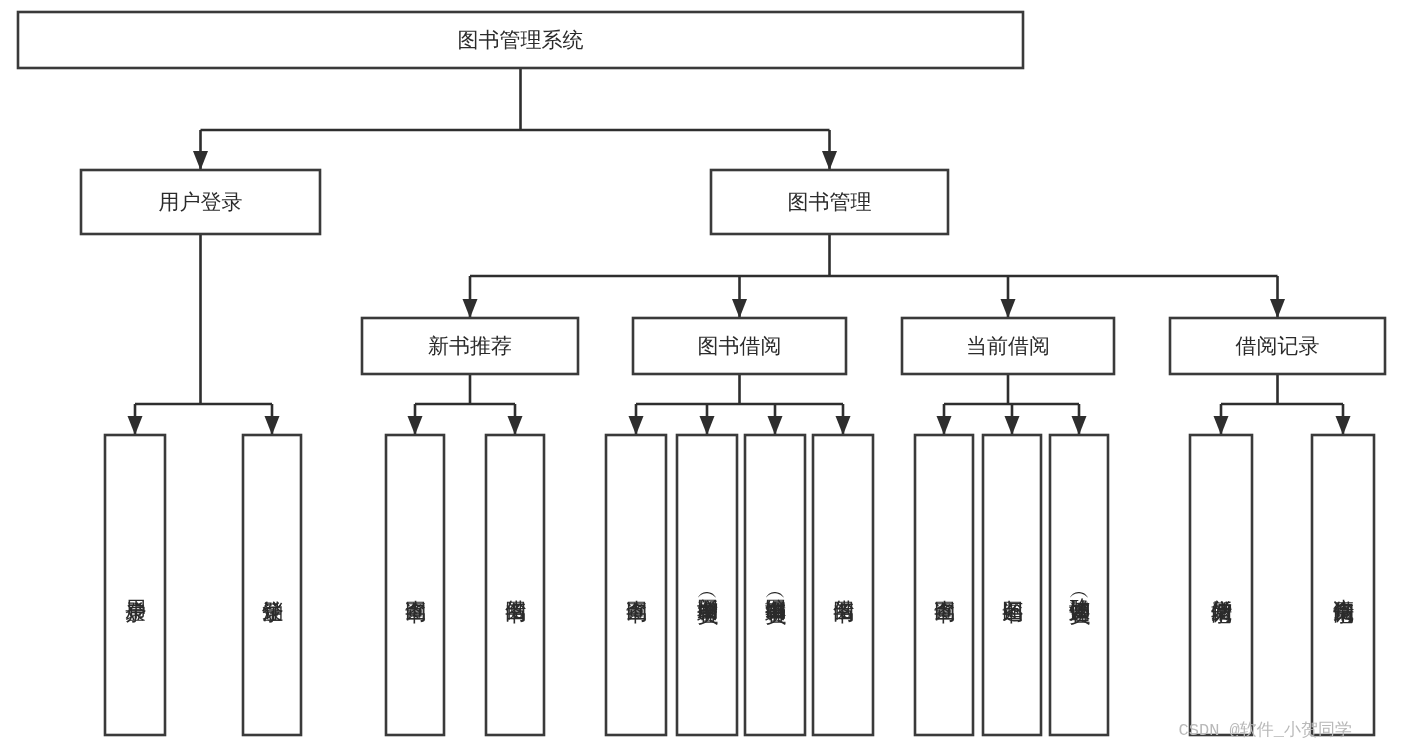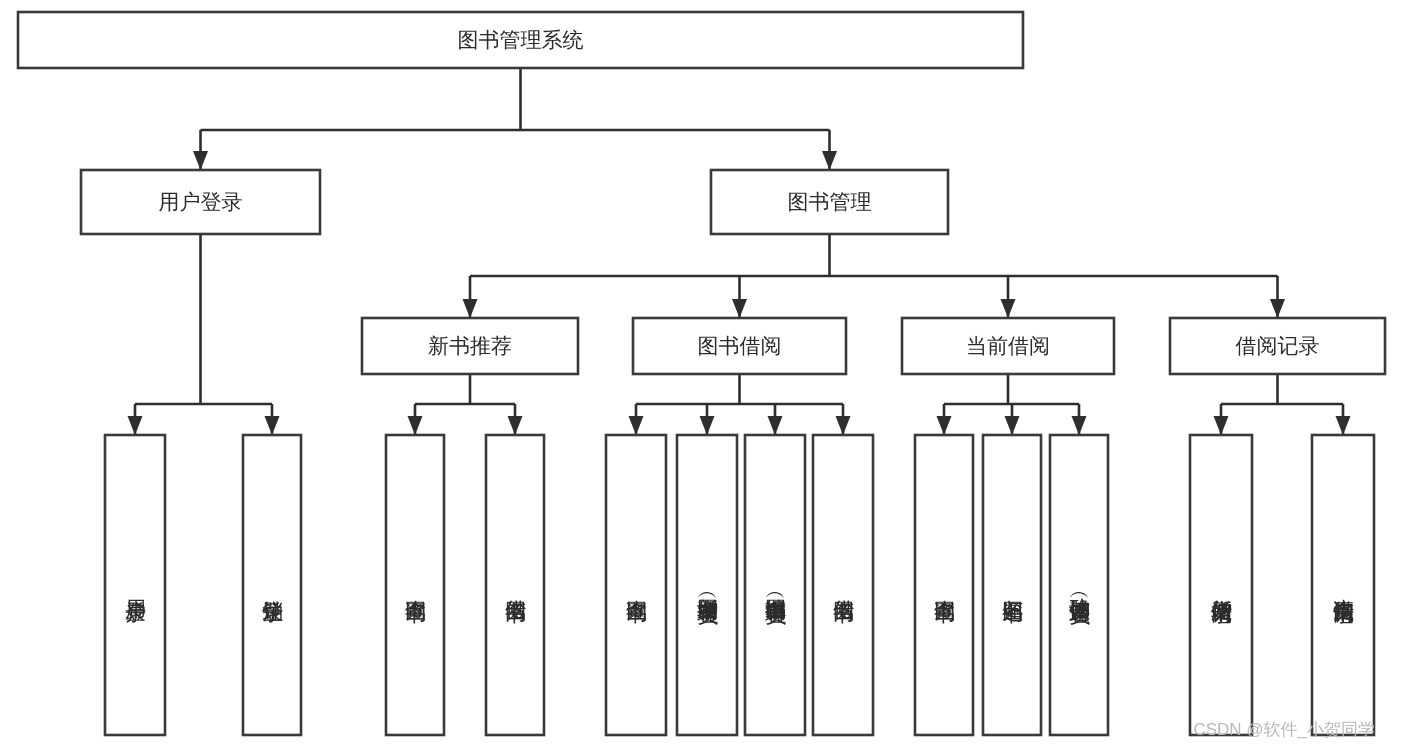--- a/index.html
+++ b/index.html
@@ -10,21 +10,20 @@
   body {
     width: 1405px;
     height: 747px;
     font-family: "DejaVu Sans", "Liberation Sans", sans-serif;
     overflow: hidden;
   }
   #chart-root {
     position: relative;
     width: 1360px;
     height: 747px;
-    padding-left: 23px;
   }
   svg.flow {
     position: absolute;
     inset: 0;
     width: 1405px;
     height: 747px;
     display: block;
   }
   .nodebox {
     fill: #ffffff;
@@ -63,21 +62,21 @@
     white-space: nowrap;
     font-family: "DejaVu Sans", "Liberation Sans", sans-serif;
     pointer-events: none;
   }
   .watermark {
     position: absolute;
     right: 8px;
     bottom: 6px;
     font-size: 17px;
     color: #b9b9b9;
-    font-family: Liberation Sans, sans-serif;
+    font-family: Liberation Mono, monospace;
     white-space: nowrap;
   }
 </style>
 </head>
 <body>
 
 <div id="chart-root">
 
   <svg class="flow" viewBox="0 0 1405 747">
     <g id="connectors-layer">

